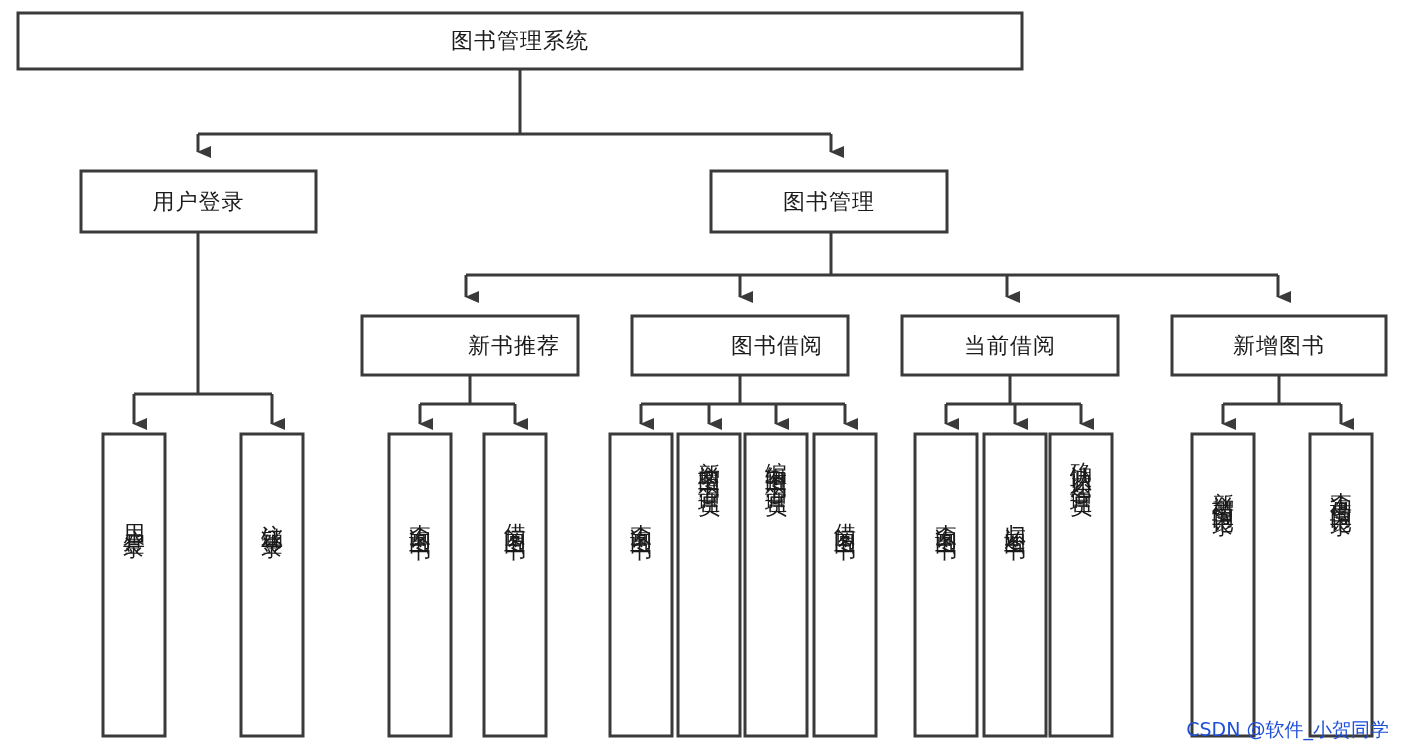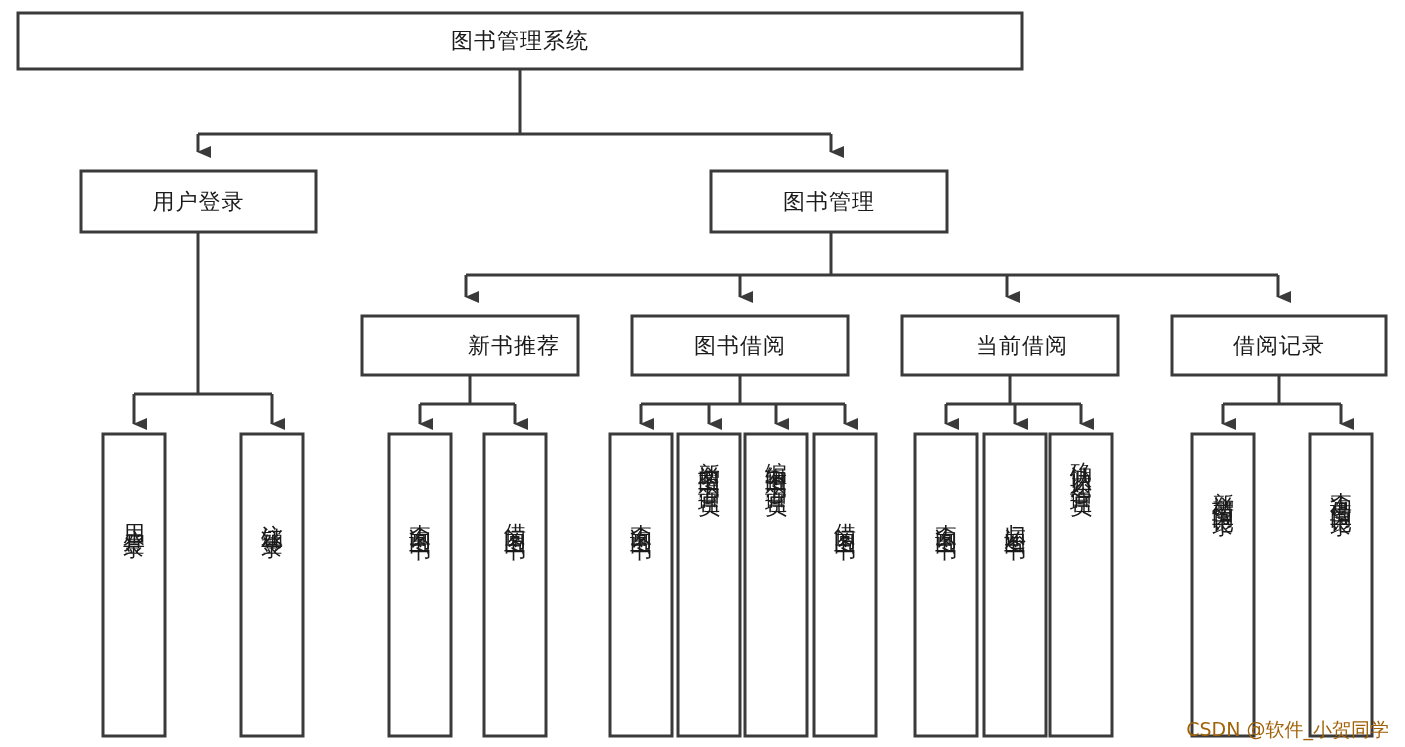--- a/index.html
+++ b/index.html
@@ -67,21 +67,21 @@
   }
   .arrow-head {
     fill: #3a3a3a;
   }
   .watermark {
     position: absolute;
     right: 16px;
     bottom: 4px;
     font-family: "DejaVu Sans", "Liberation Sans", sans-serif;
     font-size: 19px;
-    color: #a16207;
+    color: #1d4ed8;
     white-space: nowrap;
     pointer-events: none;
   }
 </style>
 </head>
 <body>
 
 <div id="diagram-root">
 
   <svg class="diagram-canvas" viewBox="0 0 1405 747" xmlns="http://www.w3.org/2000/svg">
@@ -169,30 +169,30 @@
   </div>
 
   <div class="hlabel-wrap" style="left:711px; top:171px; width:236px; height:61px;align-items:center;">
     <span class="hlabel-text">图书管理</span>
   </div>
 
   <div class="hlabel-wrap" style="left:362px; top:316px; width:216px; height:59px;padding-left:44px;">
     <span class="hlabel-text">新书推荐</span>
   </div>
 
-  <div class="hlabel-wrap" style="left:632px; top:316px; width:216px; height:59px;">
+  <div class="hlabel-wrap" style="left:632px; top:316px; width:216px; height:59px;padding-left:37px;">
     <span class="hlabel-text">图书借阅</span>
   </div>
 
-  <div class="hlabel-wrap" style="left:902px; top:316px; width:216px; height:59px;padding-left:12px;">
+  <div class="hlabel-wrap" style="left:902px; top:316px; width:216px; height:59px;">
     <span class="hlabel-text">当前借阅</span>
   </div>
 
   <div class="hlabel-wrap" style="left:1172px; top:316px; width:214px; height:59px;">
-    <span class="hlabel-text">借阅记录</span>
+    <span class="hlabel-text">新增图书</span>
   </div>
 
   <div class="vlabel-wrap" style="left:103px; top:434px; width:62px; height:302px; padding-top:72px;">
     <span class="vlabel-text">用户登录</span>
   </div>
 
   <div class="vlabel-wrap" style="left:241px; top:434px; width:62px; height:302px; padding-top:72px;">
     <span class="vlabel-text">注销登录</span>
   </div>
 

